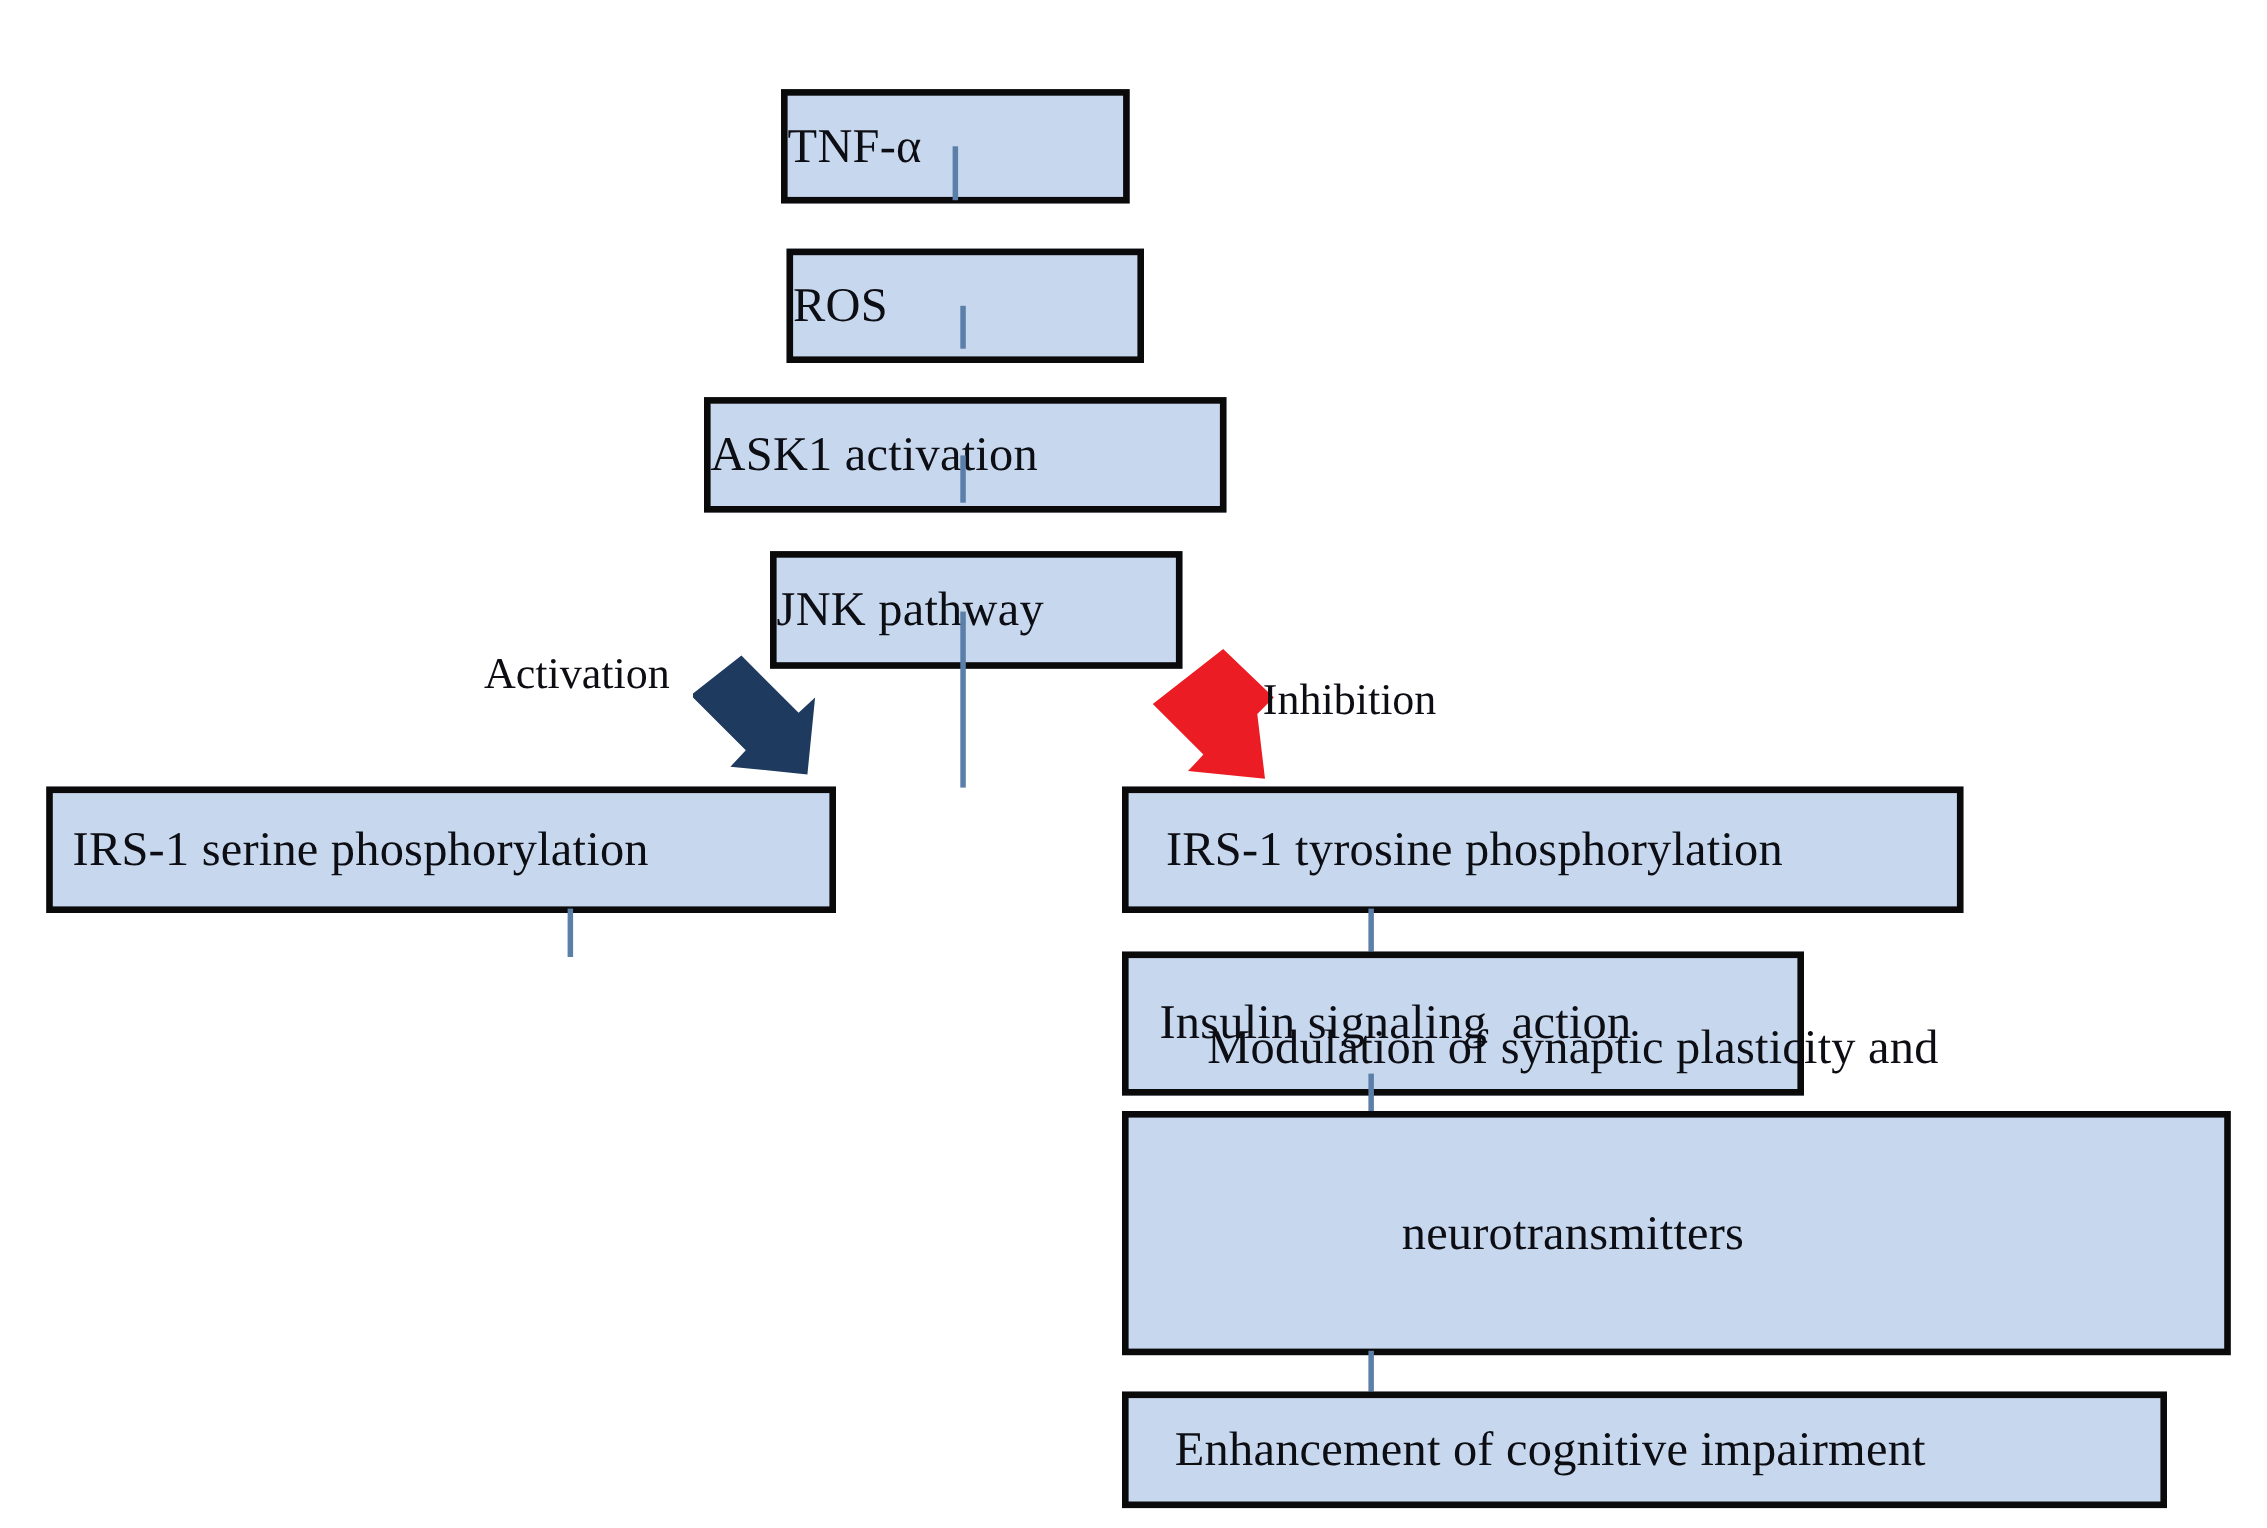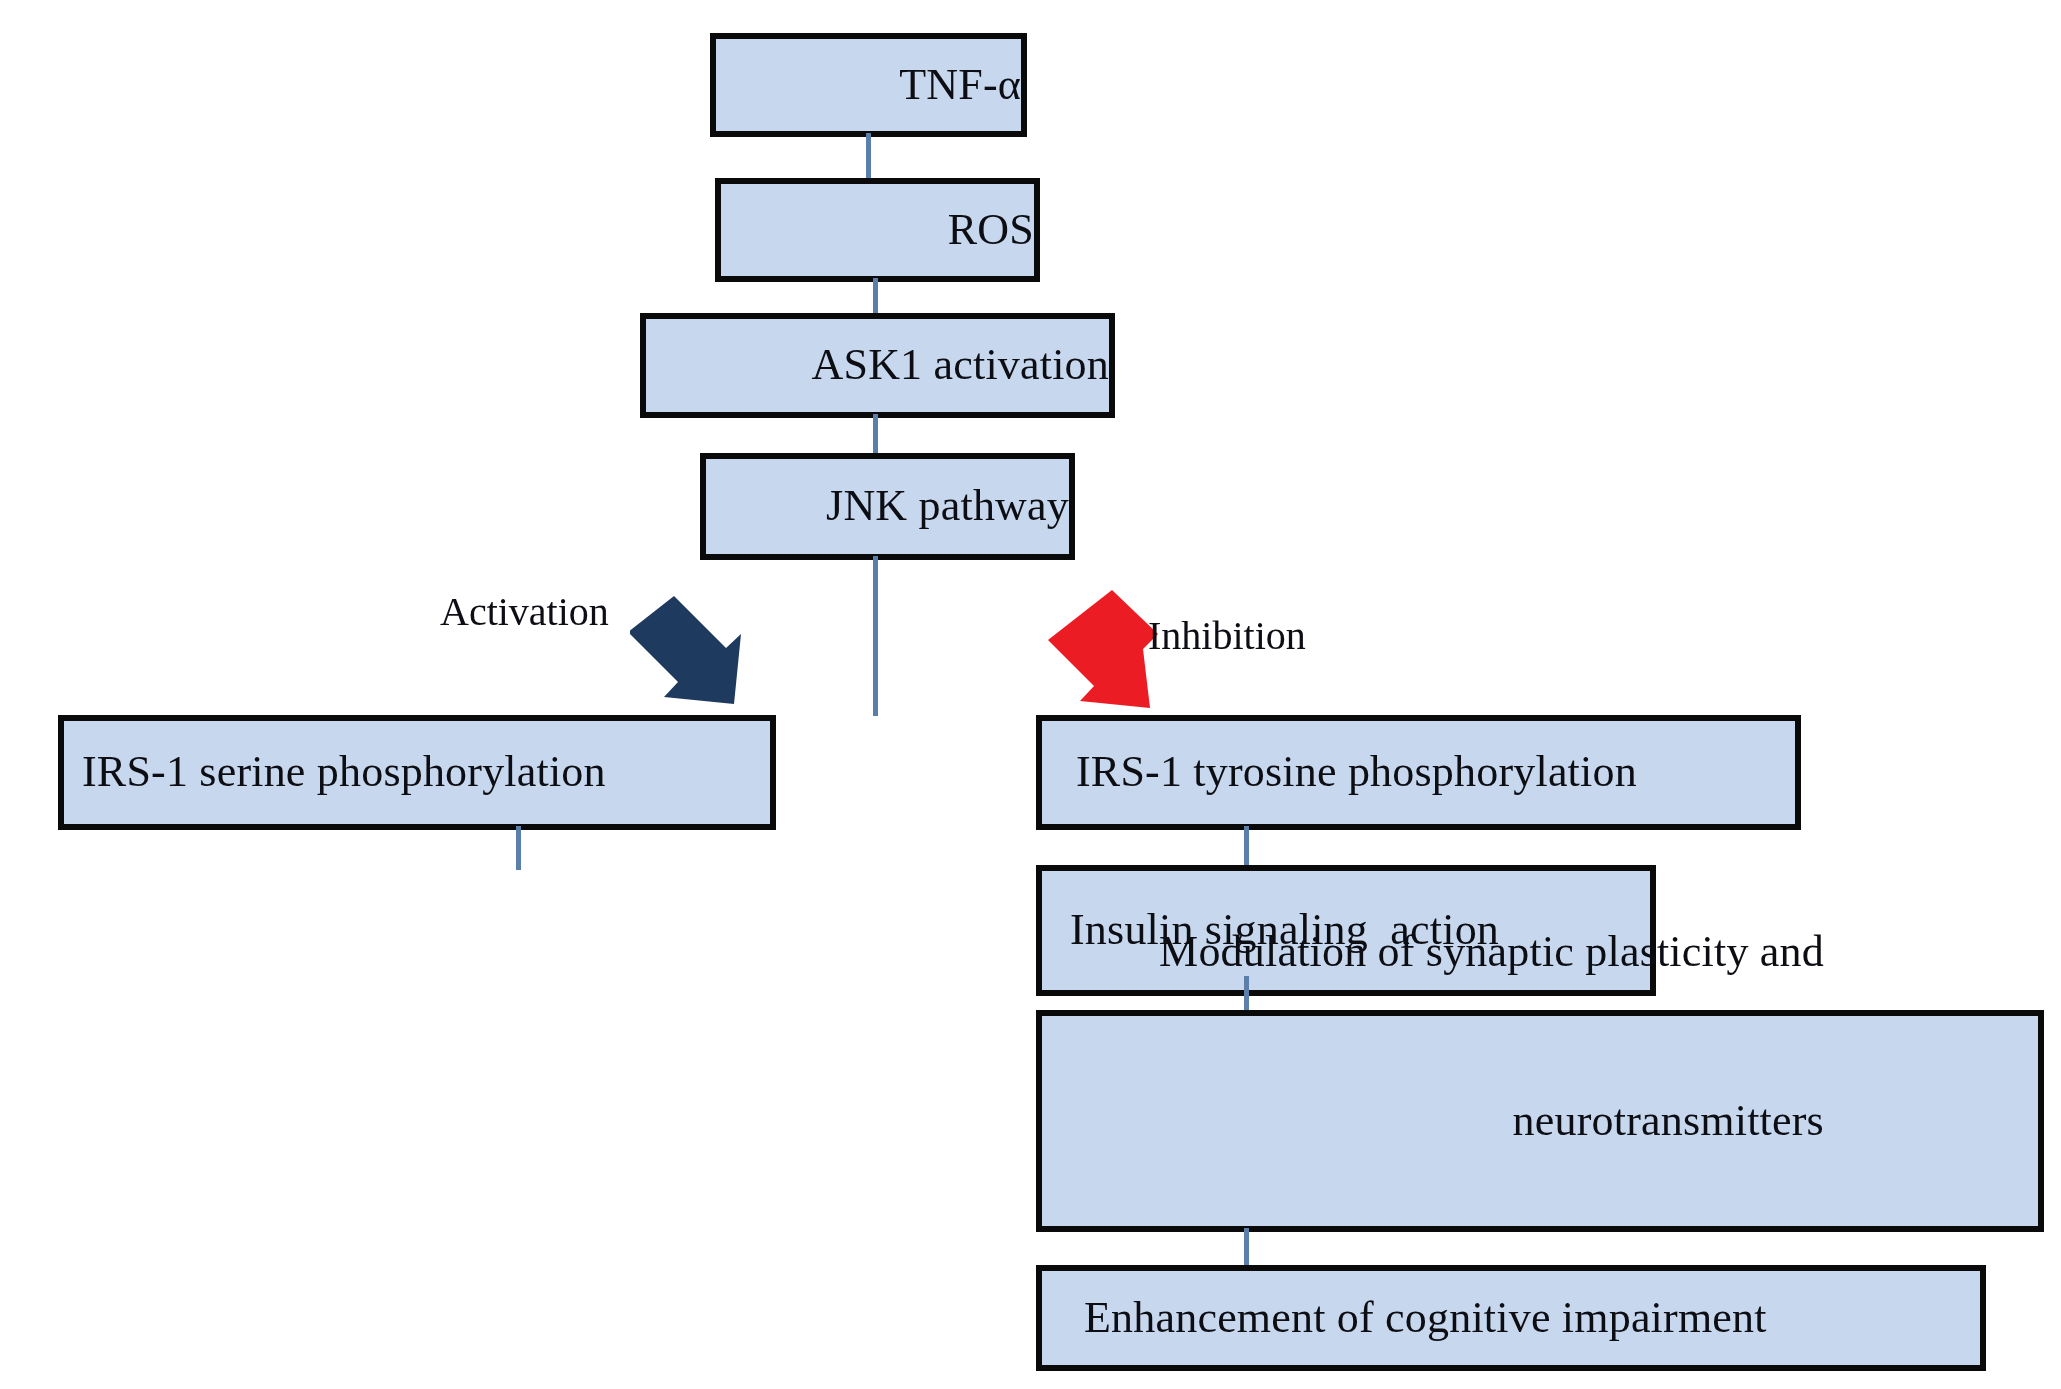--- a/index.html
+++ b/index.html
@@ -27,28 +27,28 @@
     display: flex;
     align-items: center;
     color: #0d0d14;
     font-family: "Liberation Serif", "DejaVu Serif", serif;
     font-size: 44px;
     line-height: 1.28;
     letter-spacing: 0.2px;
     white-space: pre;
   }
   .node.center {
-    justify-content: flex-end;
+    justify-content: flex-start;
     text-align: center;
+    margin-top: 48px;
   }
   .node.left {
     justify-content: flex-start;
-    text-align: right;
+    text-align: center;
     padding-left: 18px;
-    margin-left: 16px;
   }
   .node-label {
     display: block;
   }
   
   .connector {
     position: absolute;
     background: #5b7fa9;
     width: 5px;
   }

